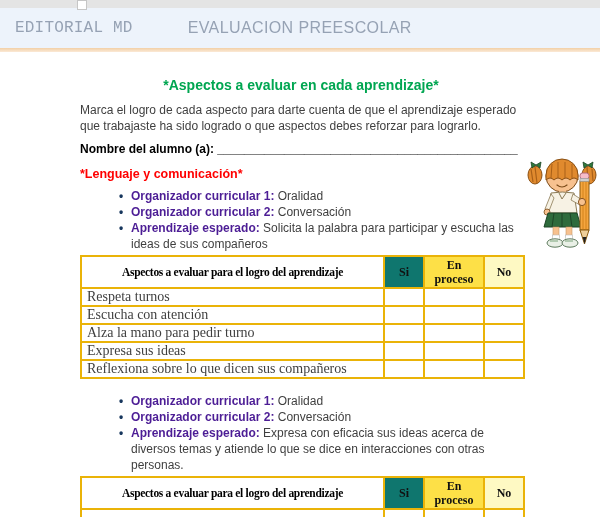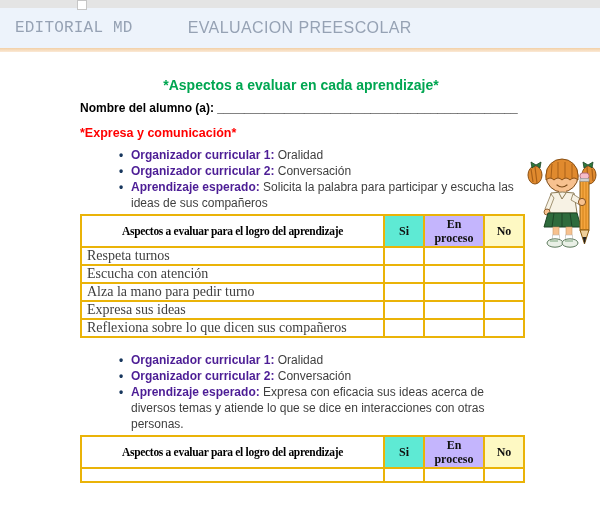--- a/index.html
+++ b/index.html
@@ -46,22 +46,22 @@
   table.eval th, table.eval td { border:2px solid #eab308; overflow:hidden;font-family:Liberation Serif, serif; }
   th.main-head {
     width:303px; height:32px; background:#ffffff; color:#000;
     font-size:11.5px; font-weight:bold; letter-spacing:-0.3px;
     text-align:center; padding:0 2px;
   }
   th.col-head {
     font-size:12px; font-weight:bold; color:#111; text-align:center;
     border:1px solid #222; padding:0 1px; line-height:14px;
   }
-  th.yes  { width:40px; background:#5eead4;text-align:center; }
-  th.prog { width:60px; background:#c4b5fd; }
+  th.yes  { width:40px; background:#0f766e;text-align:center; }
+  th.prog { width:60px; background:#fde047; }
   th.no   { width:40px; background:#fef9c3; }
   td.row-label {
     height:14px; font-size:14px; color:#3f3f3f;
     padding:0 2px 0 5px; white-space:nowrap;
   }
   td.mark-cell { background:#ffffff; }
 
   .clipart {
     position:absolute; left:527px; top:151px; width:70px; height:97px;
     background:#ffffff;
@@ -77,24 +77,25 @@
 <header class="doc-header">
   <span class="brand">EDITORIAL MD</span>
   <span class="doc-title">EVALUACION PREESCOLAR</span>
 </header>
 <div class="accent-line"></div>
 
 <main class="page">
 
   <h1 class="main-title">*Aspectos a evaluar en cada aprendizaje*</h1>
 
+  <p class="intro">Marca el logro de cada aspecto para darte cuenta de que el aprendizaje esperado que trabajaste ha sido logrado o que aspectos debes reforzar para lograrlo.</p>
 
   <p class="name-line"><span>Nombre del alumno (a):</span> <span>_____________________________________________</span></p>
 
-  <h2 class="section-heading">*Expresa y comunicación*</h2>
+  <h2 class="section-heading">*Lenguaje y comunicación*</h2>
 
   <ul class="bullets">
     <li class="bullet"><strong class="b-label">Organizador curricular 1:</strong> <span>Oralidad</span></li>
     <li class="bullet"><strong class="b-label">Organizador curricular 2:</strong> <span>Conversación</span></li>
     <li class="bullet"><strong class="b-label">Aprendizaje esperado:</strong> <span>Solicita la palabra para participar y escucha las ideas de sus compañeros</span></li>
   </ul>
 
   <table class="eval">
     <colgroup>
         <col style="width:303px">

